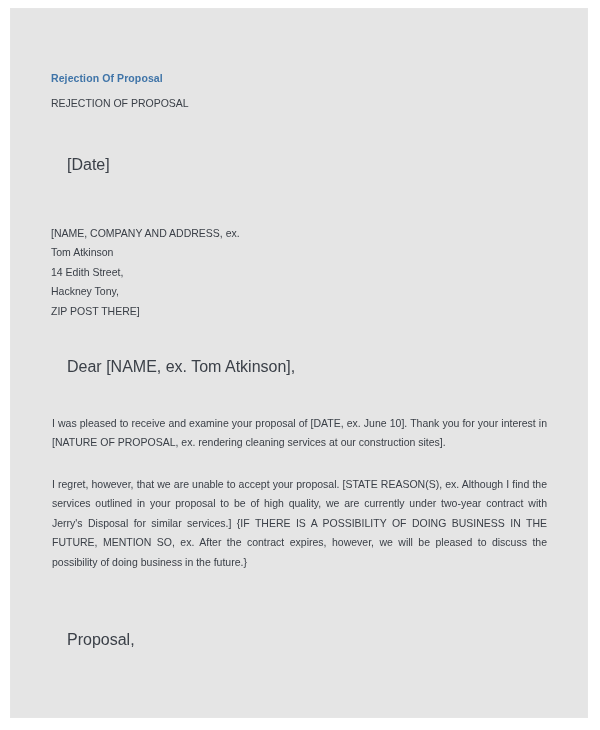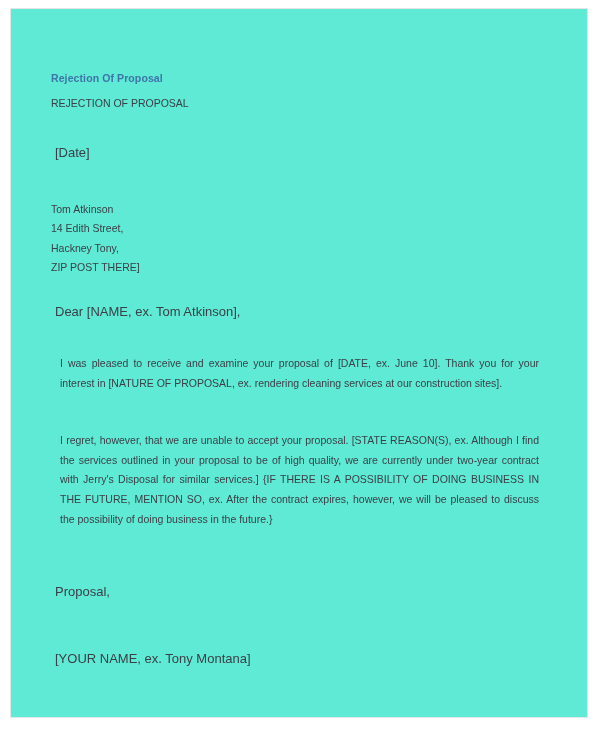--- a/index.html
+++ b/index.html
@@ -13,21 +13,21 @@
     font-family: "Liberation Sans", sans-serif;
     -webkit-font-smoothing: antialiased;
   }
 
   .page-card {
     position: absolute;
     left: 10px;
     top: 8px;
     width: 578px;
     height: 710px;
-    background: #5eead4;
+    background: #e5e5e5;
     border: 1px solid #e6e6e6;
     box-sizing: border-box;
     overflow: hidden;
   }
 
   .doc-body {
     position: absolute;
     left: 40px;
     top: 62px;
     width: 497px;
@@ -43,39 +43,39 @@
   }
 
   .doc-subtitle {
     font-size: 10.5px;
     color: #3b4048;
     line-height: 15px;
     margin: 0;
   }
 
   .block {
-    margin: 4px;
-    font-size: 13px;
+    margin: 16px;
+    font-size: 16px;
     color: #3b4048;
     line-height: 19.5px;
   }
 
   .addr-line {
     font-size: 10.5px;
     color: #3b4048;
     line-height: 19.5px;
     white-space: nowrap;
   }
 
   .para {
     font-size: 10.5px;
     color: #3b4048;
     line-height: 19.6px;
     text-align: justify;
-    margin: 9px;
+    margin: 1px;
   }
 
   .spacer-date      { height: 28px; }
   .spacer-addr      { height: 33px; }
   .spacer-salute    { height: 20px; }
   .spacer-p1        { height: 20px; }
   .spacer-p2        { height: 20px; }
   .spacer-p3        { height: 20px; }
   .spacer-thanks    { height: 20px; }
   .spacer-sign      { height: 39px; }
@@ -91,20 +91,21 @@
 
     <p class="doc-subtitle">REJECTION OF PROPOSAL</p>
 
     <div class="spacer-date"></div>
 
     <p class="block">[Date]</p>
 
     <div class="spacer-addr"></div>
 
     <div>
+      <div class="addr-line">[NAME, COMPANY AND ADDRESS, ex.</div>
       <div class="addr-line">Tom Atkinson</div>
       <div class="addr-line">14 Edith Street,</div>
       <div class="addr-line">Hackney Tony,</div>
       <div class="addr-line">ZIP POST THERE]</div>
     </div>
 
     <div class="spacer-salute"></div>
 
     <p class="block">Dear [NAME, ex. Tom Atkinson],</p>
 

